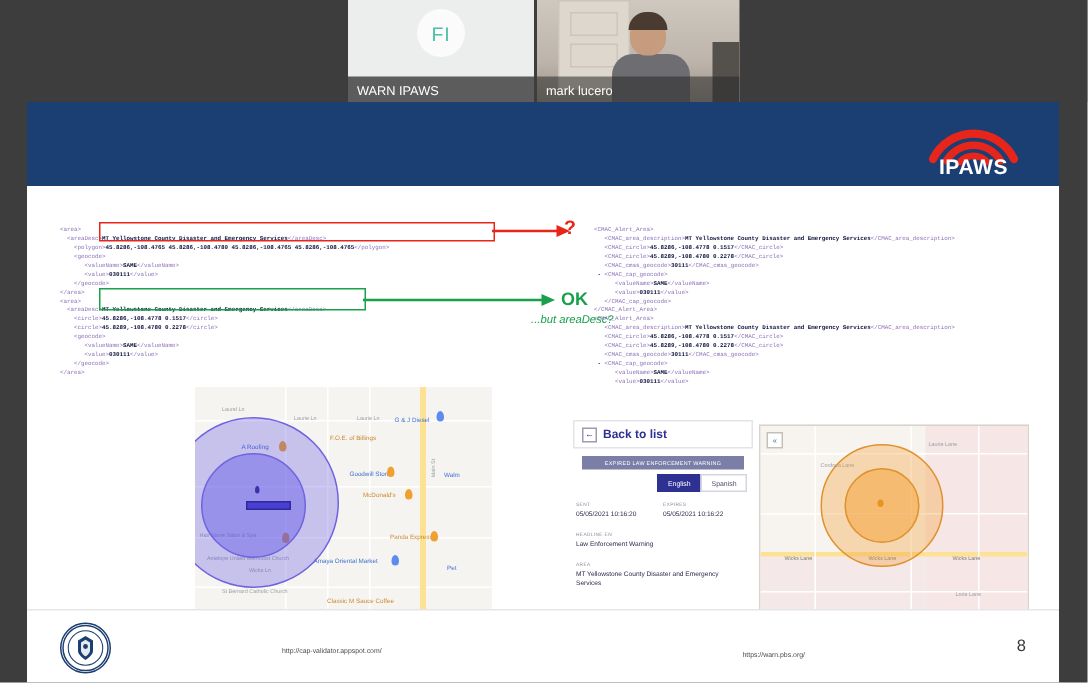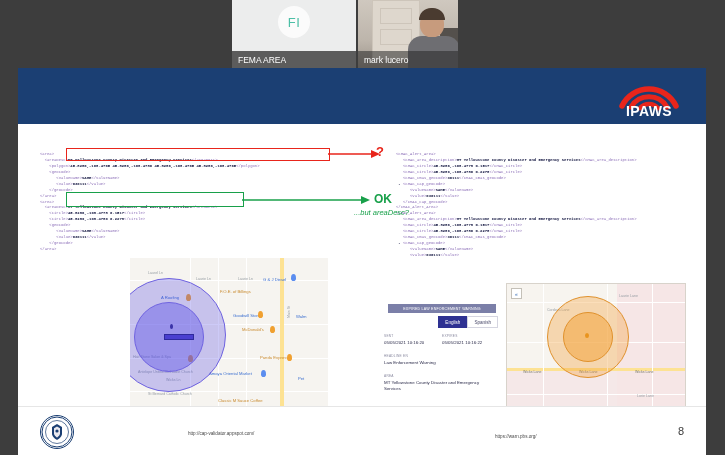--- a/index.html
+++ b/index.html
@@ -7,21 +7,21 @@
     width:725px;height:455px;overflow:hidden;
     background:#3d3d3d;
     font-family:"Liberation Sans", sans-serif;
     position:relative;
   }
 
   
   #video-strip{position:absolute;left:0;top:0;width:725px;height:68px;background:#3d3d3d;}
   .vid-tile{position:absolute;top:0;height:68px;overflow:hidden;}
   #tile-fema{left:232px;width:124px;background:#eceded;text-align:right;}
-  #tile-mark{left:358px;width:100px;background:#8f8d8a;}
+  #tile-mark{left:358px;width:135px;background:#8f8d8a;}
   .vid-avatar{
     position:absolute;left:50%;top:6px;transform:translateX(-50%);
     width:32px;height:32px;border-radius:50%;background:#fbfbfb;
     display:flex;align-items:center;justify-content:center;
     color:#4cbfa6;font-size:13px;letter-spacing:.5px;
   }
   .vid-name{
     position:absolute;left:0;bottom:0;width:100%;height:17px;
     background:rgba(60,60,60,.82);color:#fff;font-size:8.5px;
     display:flex;align-items:center;padding-left:6px;box-sizing:border-box;
@@ -118,21 +118,21 @@
   #url-right{position:absolute;left:477px;top:27px;font-size:4.6px;color:#4a4a4a;}
   #page-num{position:absolute;right:22px;top:18px;font-size:11px;color:#3a3a3a;}
 </style>
 </head>
 <body>
 
 <div id="video-strip">
 
   <div class="vid-tile" id="tile-fema">
     <div class="vid-avatar">FI</div>
-    <div class="vid-name">FEMA AREA</div>
+    <div class="vid-name">WARN IPAWS</div>
   </div>
 
   <div class="vid-tile" id="tile-mark">
     <div class="cam-bg">
       <div class="cam-door"></div>
       <div class="cam-dark"></div>
       <div class="cam-body"></div>
       <div class="cam-head"></div>
       <div class="cam-hair"></div>
     </div>
@@ -211,20 +211,24 @@
     <div class="pin" style="left:58px;top:97px;"></div>
 
     <div class="circ" id="c-outer"></div>
     <div class="circ" id="c-inner"></div>
     <div id="c-bar"></div>
     <div id="c-dot"></div>
   </div>
 
   <div id="pbs-panel">
 
+    <div id="back-box">
+      <div id="back-arrow">←</div>
+      <div id="back-text">Back to list</div>
+    </div>
 
     <div id="sev-bar">EXPIRED LAW ENFORCEMENT WARNING</div>
 
     <div id="lang-row">
       <div class="lang-btn" id="lang-en">English</div>
       <div class="lang-btn" id="lang-es">Spanish</div>
     </div>
 
     <div class="meta-label" style="left:4px;top:78px;">SENT</div>
     <div class="meta-val" style="left:4px;top:84px;">05/05/2021 10:16:20</div>

